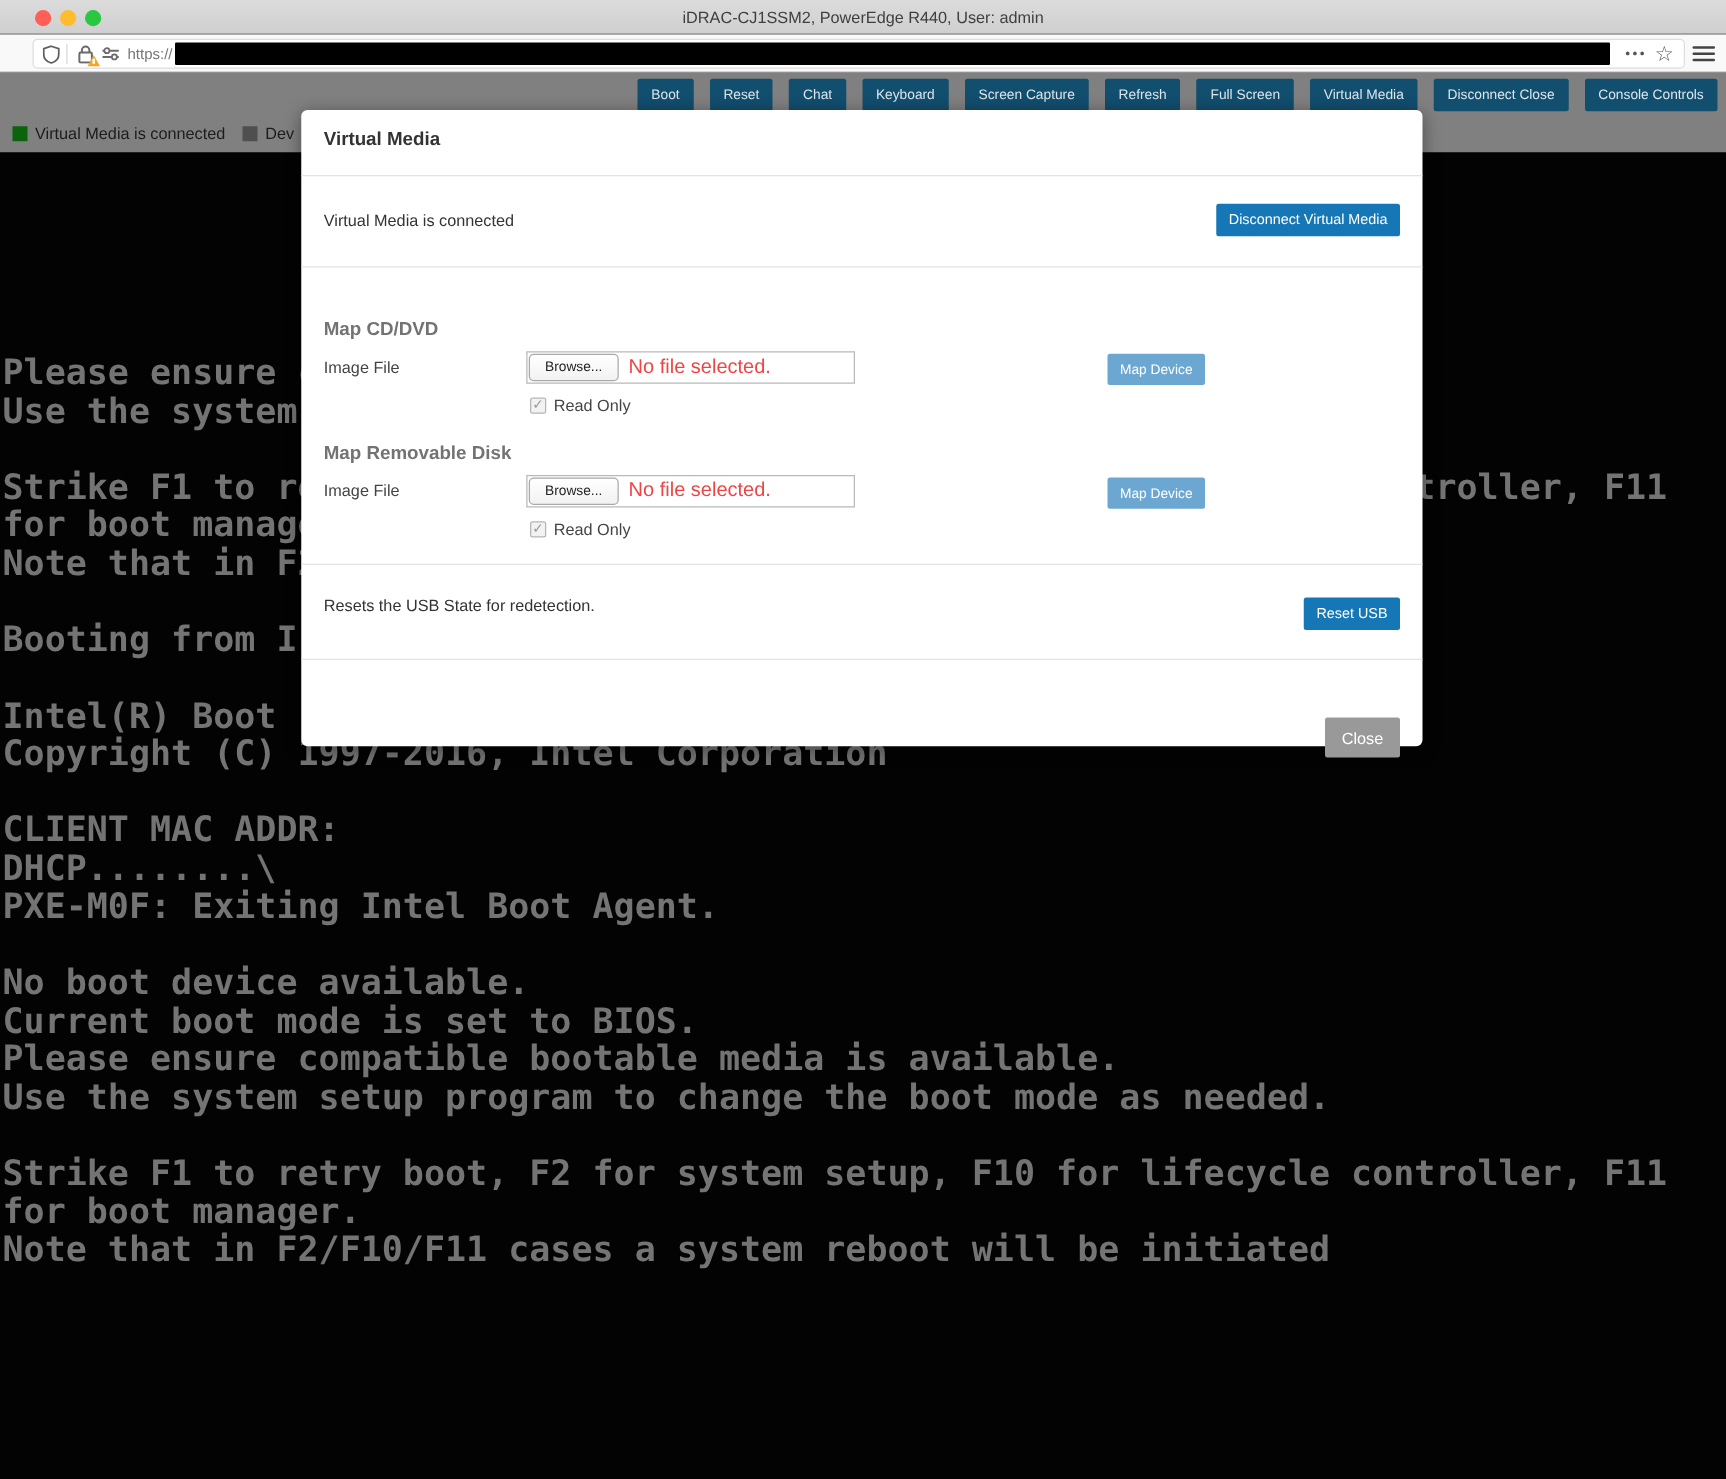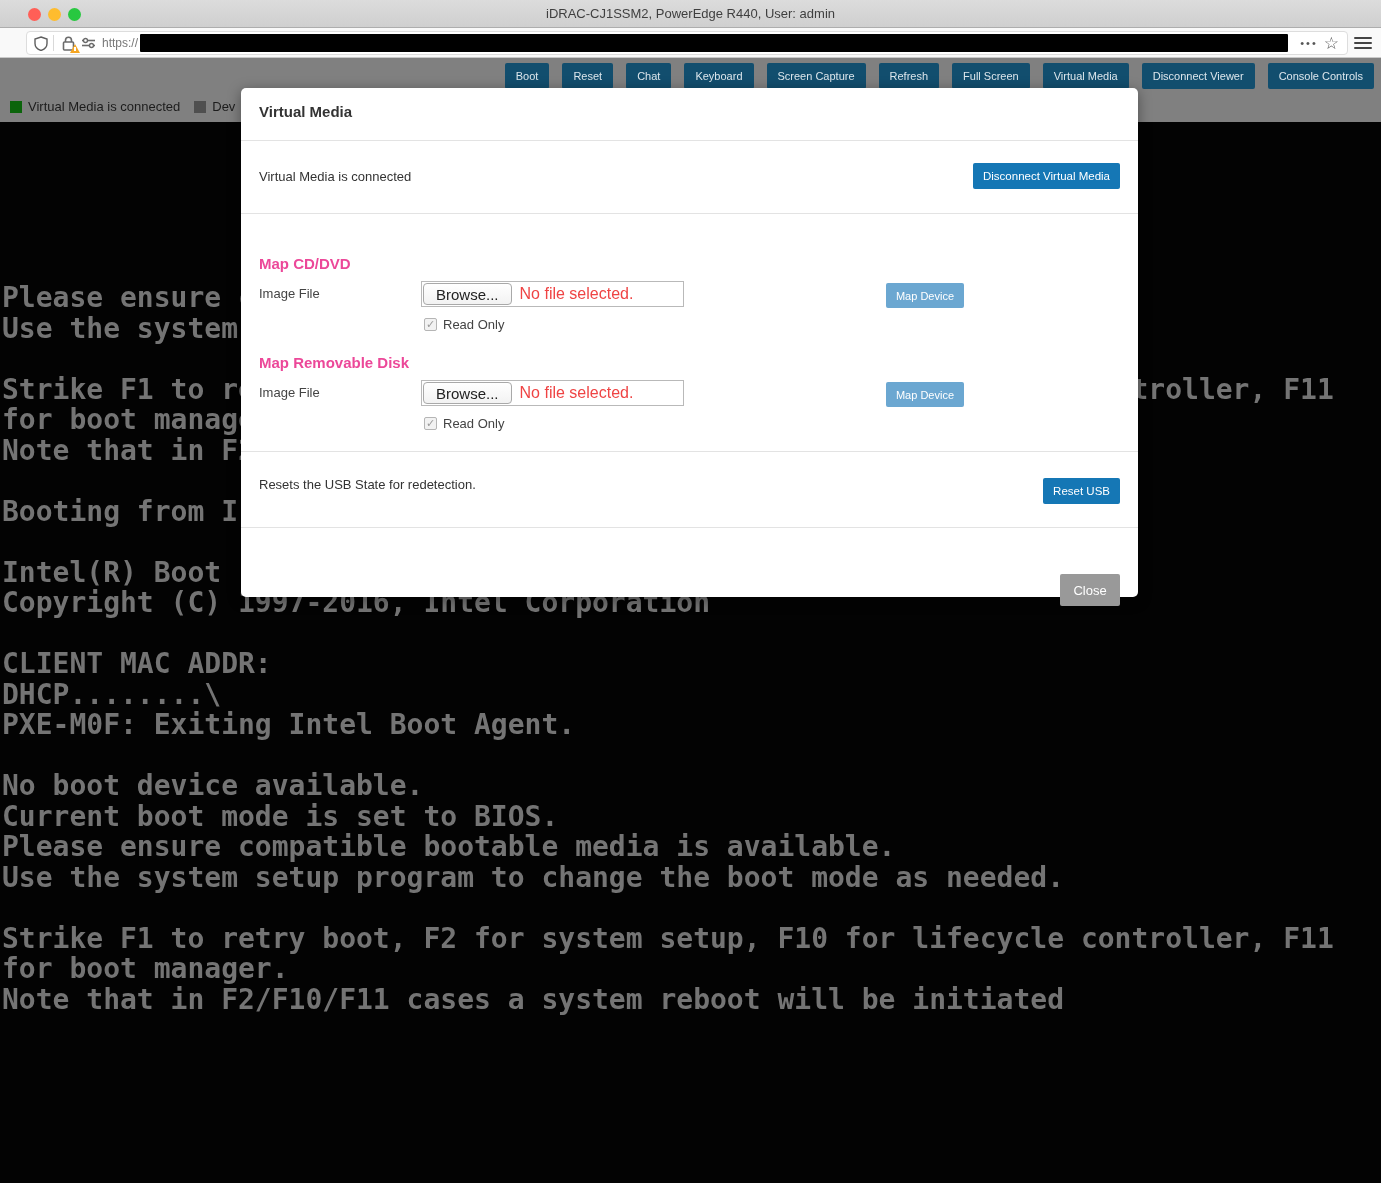--- a/index.html
+++ b/index.html
@@ -66,29 +66,29 @@
     border-radius:5px;box-shadow:0 3px 14px rgba(0,0,0,.4);}
   .m-title{position:absolute;left:18px;top:15px;font-size:15px;font-weight:700;color:#333;}
   .hr{position:absolute;left:0;width:100%;height:1px;background:#e3e3e3;}
   .hr1{top:52px;} .hr2{top:125px;} .hr3{top:363px;} .hr4{top:439px;}
   .conn-text{position:absolute;left:18px;top:81px;font-size:13px;color:#333;}
   .btn-blue{position:absolute;height:26px;padding:0 10px;background:var(--primary-blue);
     color:#fff;border:none;border-radius:2px;font-size:11.5px;cursor:pointer;
     font-family:"Liberation Sans",sans-serif;}
   .disconnect{right:18px;top:75px;}
   .resetusb{right:18px;top:390px;}
-  .sec-head{position:absolute;left:18px;font-size:15px;font-weight:700;color:#ec4899;}
+  .sec-head{position:absolute;left:18px;font-size:15px;font-weight:700;color:#737373;}
   .sh1{top:167px;} .sh2{top:266px;}
   .lbl{position:absolute;left:18px;font-size:13px;color:#444;}
   .lbl1{top:198px;} .lbl2{top:297px;}
   .filebox{position:absolute;left:180px;width:263px;height:26px;border:1px solid #b9b9b9;
     background:#fff;display:flex;align-items:center;}
   .fb1{top:193px;} .fb2{top:292px;}
   .browse{height:22px;margin:1px;padding:0 12px;background:linear-gradient(#fff,#f2f2f2);
-    border:1px solid #a9a9a9;border-radius:4px;font-size:15px;color:#222;cursor:pointer;
+    border:1px solid #a9a9a9;border-radius:4px;font-size:11px;color:#222;cursor:pointer;
     font-family:"Liberation Sans",sans-serif;}
   .filestatus{font-size:16px;color:#ef4444;margin-left:7px;white-space:nowrap;}
   .mapdev{position:absolute;left:645px;width:78px;height:25px;background:var(--light-blue);
     color:#fff;border:none;border-radius:2px;font-size:11px;cursor:default;
     font-family:"Liberation Sans",sans-serif;}
   .md1{top:195px;} .md2{top:294px;}
   .rowrap{position:absolute;left:183px;display:flex;align-items:center;gap:6px;}
   .ro1{top:229px;} .ro2{top:328px;}
   .cbx{width:13px;height:13px;background:#f2f2f2;border:1px solid #b5b5b5;border-radius:2px;
     font-size:11px;line-height:11px;color:#9a9a9a;text-align:center;}
@@ -146,21 +146,21 @@
 <div class="viewerband">
   <div class="toolbar">
       <button class="tbtn">Boot</button>
       <button class="tbtn">Reset</button>
       <button class="tbtn">Chat</button>
       <button class="tbtn">Keyboard</button>
       <button class="tbtn">Screen Capture</button>
       <button class="tbtn">Refresh</button>
       <button class="tbtn">Full Screen</button>
       <button class="tbtn">Virtual Media</button>
-      <button class="tbtn">Disconnect Viewer</button>
+      <button class="tbtn">Disconnect Close</button>
       <button class="tbtn">Console Controls</button>
     </div>
   <div class="statusrow">
     <span class="sq sq-green"></span>
     <span>Virtual Media is connected</span>
     <span class="sq sq-gray"></span>
     <span>Dev</span>
   </div>
 </div>
 

